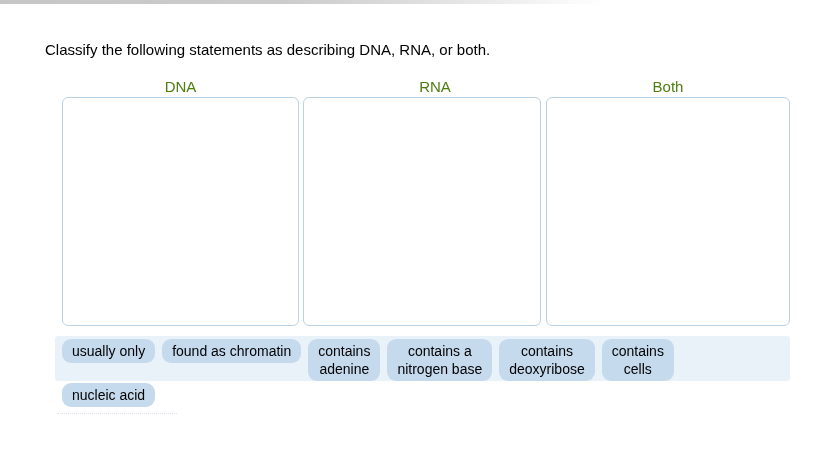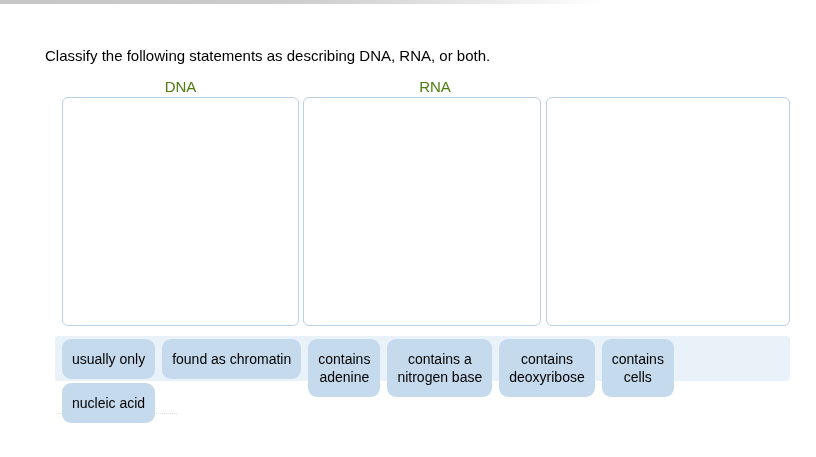--- a/index.html
+++ b/index.html
@@ -17,21 +17,21 @@
   }
   .top-bar {
     position: absolute;
     left: 0; top: 0;
     width: 720px; height: 4px;
     background: linear-gradient(to right,
       #c6c6c6 0%, #cccccc 40%, #dedede 58%, rgba(255,255,255,0) 84%);
   }
   .question {
     position: absolute;
-    left: 45px; top: 47px;
+    left: 45px; top: 41px;
     font-size: 15px;
     color: #000000;
     white-space: nowrap;
   }
   .bin-label {
     position: absolute;
     top: 78px;
     font-size: 15px;
     color: #4d7c0f;
     text-align: center;
@@ -61,21 +61,21 @@
   .chip-row {
     position: absolute;
     left: 62px; top: 339px;
     display: flex;
     gap: 7px;
     align-items: flex-start;
   }
   .chip {
     background: var(--chip-bg, #c6daee);
     border-radius: 9px;
-    padding: 11px 10px;
+    padding: 3px 10px;
     font-size: 14px;
     line-height: 18px;
     color: #000000;
     text-align: center;
     white-space: nowrap;
     cursor: grab;
   }
   .chip-line { display: block; }
   .chip.single {
     position: absolute;
@@ -93,20 +93,21 @@
 <body>
 
 <div class="stage">
 
   <div class="top-bar"></div>
 
   <div class="question">Classify the following statements as describing DNA, RNA, or both.</div>
 
   <div class="bin-label dna">DNA</div>
   <div class="bin-label rna">RNA</div>
+  <div class="bin-label both">Both</div>
 
   <div class="drop-box dna"></div>
   <div class="drop-box rna"></div>
   <div class="drop-box both"></div>
 
   <div class="bank-strip"></div>
 
   <div class="chip-row">
 
     <div class="chip">

